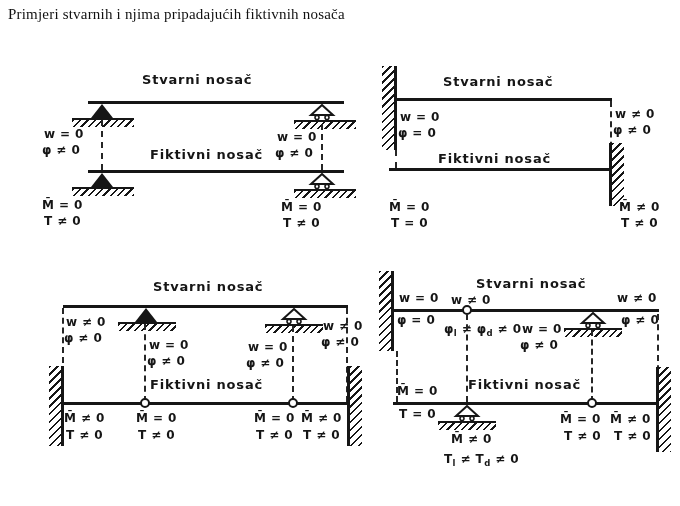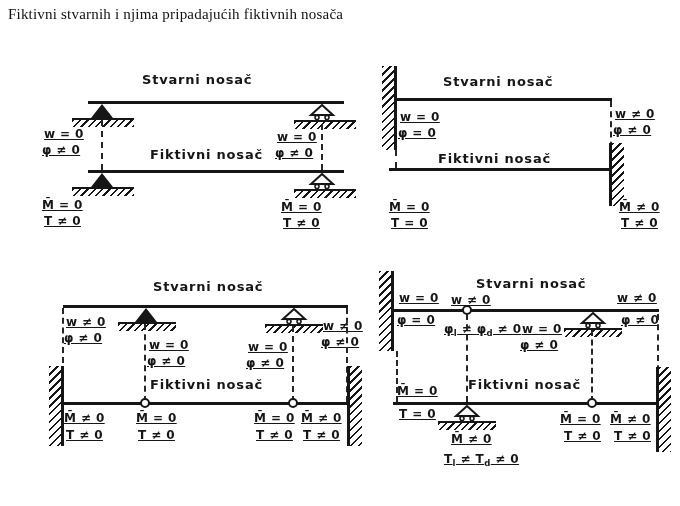--- a/index.html
+++ b/index.html
@@ -1,40 +1,40 @@
 <!DOCTYPE html>
 <html><head>
 <meta charset="utf-8">
 <style>
   html,body{margin:0;padding:0;background:#fff;}
   .canvas{position:relative;width:680px;height:506px;background:#fff;overflow:hidden;
           font-family:"DejaVu Sans",sans-serif;color:#161616;}
   .title{position:absolute;left:8px;top:6px;font:15px "Liberation Serif",serif;color:#111;
          white-space:nowrap;letter-spacing:.2px;}
   .sec{position:absolute;font:bold 13px "DejaVu Sans",sans-serif;letter-spacing:.8px;white-space:nowrap;}
-  .lbl{position:absolute;font:bold 12px "DejaVu Sans",sans-serif;letter-spacing:.4px;white-space:nowrap;text-decoration:underline;}
+  .lbl{position:absolute;font:bold 12px "DejaVu Sans",sans-serif;letter-spacing:.4px;white-space:nowrap;}
   .lbl sub{font-size:8.5px;line-height:0;}
   .beam{position:absolute;height:3px;background:#161616;}
   .gline{position:absolute;height:2px;background:#161616;}
   .hatch{position:absolute;height:7px;
          background:repeating-linear-gradient(135deg,#161616 0 1.7px,transparent 1.7px 5.2px);}
   .whatch{position:absolute;width:12px;
          background:repeating-linear-gradient(135deg,#161616 0 1.7px,transparent 1.7px 5.6px);}
   .wline{position:absolute;width:3px;background:#161616;}
   .dash{position:absolute;width:0;border-left:2px dashed #262626;}
   .tri{position:absolute;width:0;height:0;border-left:11px solid transparent;
        border-right:11px solid transparent;border-bottom:14px solid #161616;}
   .sup{position:absolute;}
   .hinge{position:absolute;width:6px;height:6px;background:#fff;border:2px solid #161616;border-radius:50%;}
 </style>
 </head>
 <body>
 
 <div class="canvas">
-  <div class="title">Fiktivni stvarnih i njima pripadajućih fiktivnih nosača</div>
+  <div class="title">Primjeri stvarnih i njima pripadajućih fiktivnih nosača</div>
 
   <div>
     <div class="sec" style="left:142px;top:72px">Stvarni nosač</div>
     <div class="beam" style="left:88px;top:101px;width:256px"></div>
     <div class="tri" style="left:91px;top:104px"></div>
     <div class="gline" style="left:72px;top:118px;width:62px"></div>
     <div class="hatch" style="left:72px;top:120px;width:62px"></div>
     <svg class="sup" style="left:304px;top:104px" width="36" height="16" viewBox="0 0 36 16">
       <polygon points="18,1 29,11 7,11" fill="#fff" stroke="#161616" stroke-width="2"></polygon>
       <circle cx="13" cy="13.5" r="2" fill="#fff" stroke="#161616" stroke-width="1.6"></circle>

